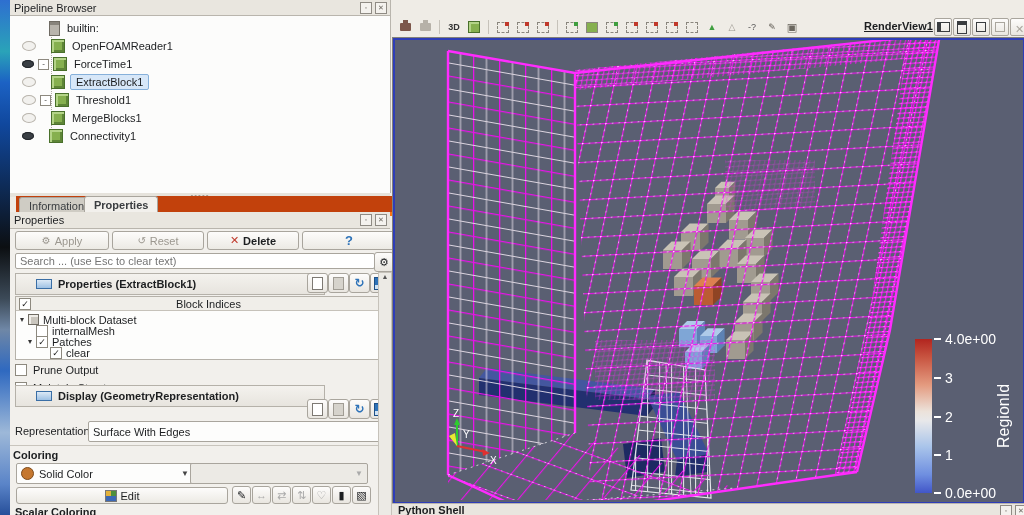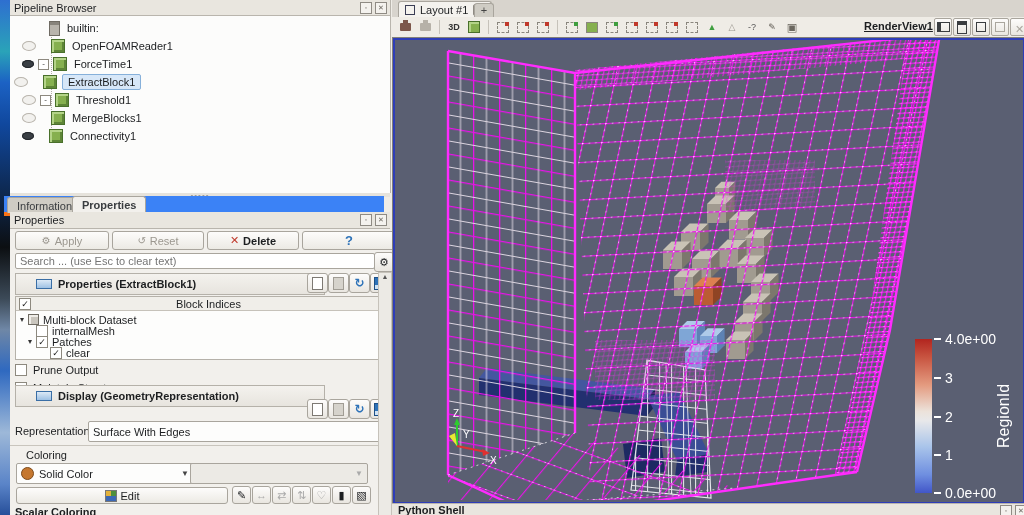--- a/index.html
+++ b/index.html
@@ -37,21 +37,21 @@
   .exp-space{width:11px;flex:none;}
   .cube3d{width:12px;height:12px;margin-left:4px;flex:none;background:#86b04f;
     border:1px solid #49702b;box-shadow:inset 2px 2px 0 #b4d488, inset -2px -2px 0 #5e8537;}
   .srvicon{width:9px;height:13px;margin-left:4px;flex:none;background:#b8b4ac;border:1px solid #6f6b63;
     box-shadow:inset 0 3px 0 #88847c;}
   .plabel{margin-left:7px;}
   .plabel.sel{background:#d7e7f8;border:1px solid #86b0da;border-radius:2px;padding:1px 5px;margin-left:5px;}
   #treeline{left:41px;top:28px;width:0;height:104px;border-left:1px dotted #b0aca4;}
   
   #hsplit{left:10px;top:193px;width:380px;height:4px;background:#e6e3dc;text-align:center;line-height:3px;}
-  #tabs{left:4px;top:196px;width:380px;height:16px;background:#3b82f6;border-bottom:4px solid #f97316;}
+  #tabs{left:16px;top:196px;width:380px;height:16px;background:#c2410c;border-bottom:4px solid #f97316;}
   .tab{position:absolute;top:1px;height:15px;padding:0 9px;border:1px solid #a9a59d;border-bottom:none;
     border-radius:3px 3px 0 0;background:#cfccc4;display:flex;align-items:center;color:#3a3d40;}
   .tab.active{background:#f2f0ec;font-weight:bold;top:0;height:16px;}
   
   #props{left:10px;top:212px;width:380px;height:303px;background:#f2f0ec;}
   #props .dock-title{height:16px;}
   .sechdr{position:absolute;height:20px;border:1px solid #b5b1a9;background:linear-gradient(#f4f2ee,#e7e4de);
     display:flex;align-items:center;font-weight:bold;padding-left:20px;gap:6px;}
   .blueicon{width:14px;height:8px;border:1px solid #3a6ea5;background:linear-gradient(#dce9f6,#9ec1e4);}
   .mini{position:absolute;width:19px;height:18px;border:1px solid #a9a59d;border-radius:3px;
@@ -138,21 +138,21 @@
       <span class="exp-space"></span>
       <span class="cube3d"></span>
       <span class="plabel">OpenFOAMReader1</span>
     </div>
     <div class="prow" style="top:55px">
       <span class="eye on"></span>
       <span class="expander">-</span>
       <span class="cube3d"></span>
       <span class="plabel">ForceTime1</span>
     </div>
-    <div class="prow" style="top:73px;padding-left:4px;">
+    <div class="prow" style="top:73px;padding-left:12px;">
       <span class="eye off" style="margin-left:0"></span>
       <span class="exp-space"></span>
       <span class="cube3d"></span>
       <span class="plabel sel">ExtractBlock1</span>
     </div>
     <div class="prow" style="top:91px">
       <span class="eye off"></span>
       <span class="expander">-</span>
       <span class="cube3d"></span>
       <span class="plabel">Threshold1</span>
@@ -278,21 +278,21 @@
         <span class="floppy"></span>
       </div>
 
     <div class="abs" style="left:5px;top:213px;">Representation</div>
     <div class="combo" style="position:absolute;left:78px;top:209px;width:298px;height:19px;">
       <span>Surface With Edges</span>
         <span class="arrow">▼</span>
       </div>
 
     <div class="hr" style="left:0;top:233px;width:380px;"></div>
-    <div class="abs" style="left:16px;top:237px;font-weight:normal;">Coloring</div>
+    <div class="abs" style="left:3px;top:237px;font-weight:bold;">Coloring</div>
 
     <div class="combo" style="position:absolute;left:6px;top:251px;width:168px;height:19px;">
       <span class="orange-dot"></span>
       <span>Solid Color</span>
         <span class="arrow">▼</span>
       </div>
     <div class="combo" style="position:absolute;left:180px;top:251px;width:168px;height:19px;background:#eceae5;">
       <span class="arrow" style="color:#aaa;">▼</span>
       </div>
 
@@ -308,28 +308,20 @@
     <div class="mini" style="left:322px;top:274px;width:17px;height:16px;">▮</div>
     <div class="mini" style="left:342px;top:274px;width:17px;height:16px;">▧</div>
 
     <div class="abs" style="left:5px;top:294px;font-weight:bold;">Scalar Coloring</div>
   </div>
 
   <div id="scroll" class="abs">
     <div class="up">▲</div>
   </div>
 
-  <div id="tabbar" class="abs">
-    <div id="viewtab">
-      <span class="sqicon"></span>
-      <span>Layout #1</span>
-      <span class="closecirc">✕</span>
-    </div>
-    <div id="plustab"><span>+</span></div>
-  </div>
 
   <div id="toolbar" class="abs">
     <div class="tbtn">
         <span class="camico"></span>
       </div>
     <div class="tbtn">
         <span class="camico faded"></span>
       </div>
     <div class="tsep"></div>
     <div class="tbtn" style="font-weight:bold;color:#333;">

